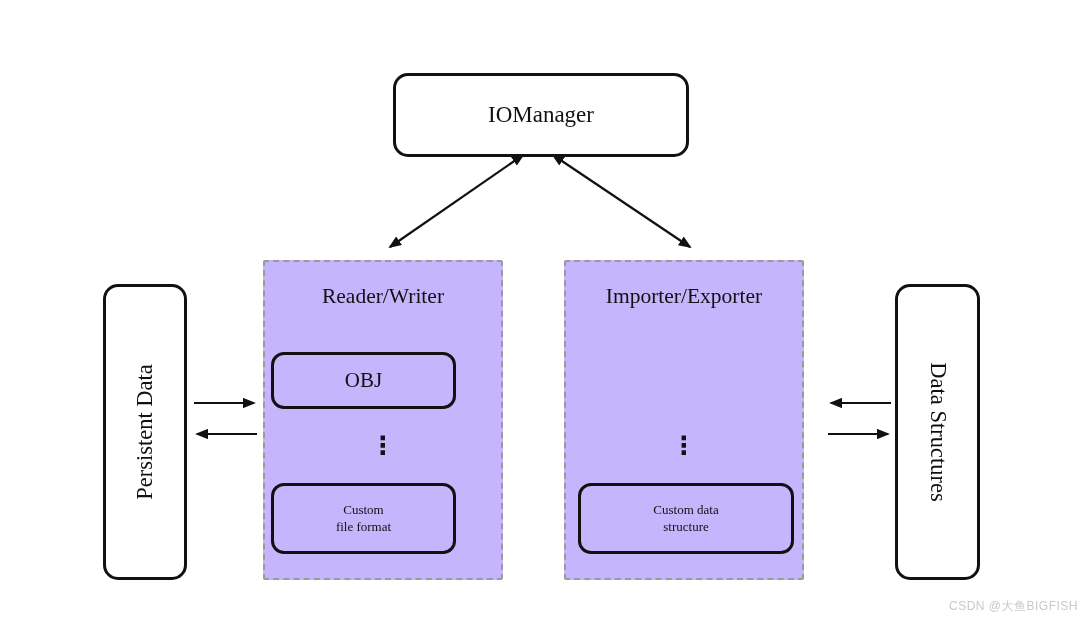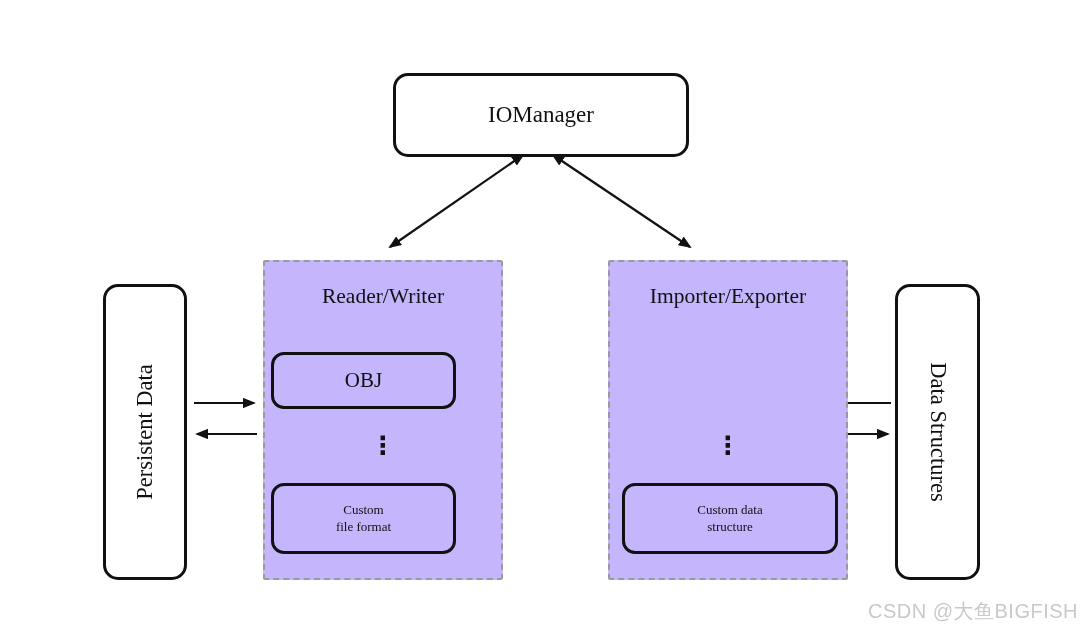--- a/index.html
+++ b/index.html
@@ -59,21 +59,21 @@
     position: absolute;
     top: 260px;
     width: 240px;
     height: 320px;
     background: #c4b5fd;
     border: 2px dashed #9a9a9a;
     border-radius: 2px;
     box-sizing: border-box;
   }
   .panel-left  { left: 263px; }
-  .panel-right { left: 608px; }
+  .panel-right { left: 564px; }
   .panel-title {
     position: absolute;
     top: 22px;
     left: 0; right: 0;
     text-align: center;
     font-size: 21.5px;
   }
   .inner-box {
     position: absolute;
     border: 3px solid #111111;
@@ -100,21 +100,21 @@
     font-size: 25px;
     font-weight: bold;
     color: #111111;
     line-height: 1.15;
   }
   .watermark {
     position: absolute;
     top: 598px;
     right: 10px;
     font-family: "Liberation Sans", sans-serif;
-    font-size: 20px;
+    font-size: 12px;
     color: #c9c9c9;
     letter-spacing: 0.5px;
     text-align: center;
   }
   .arrow-line {
     stroke: #111111;
     stroke-width: 2.2;
     fill: none;
   }
 </style>

